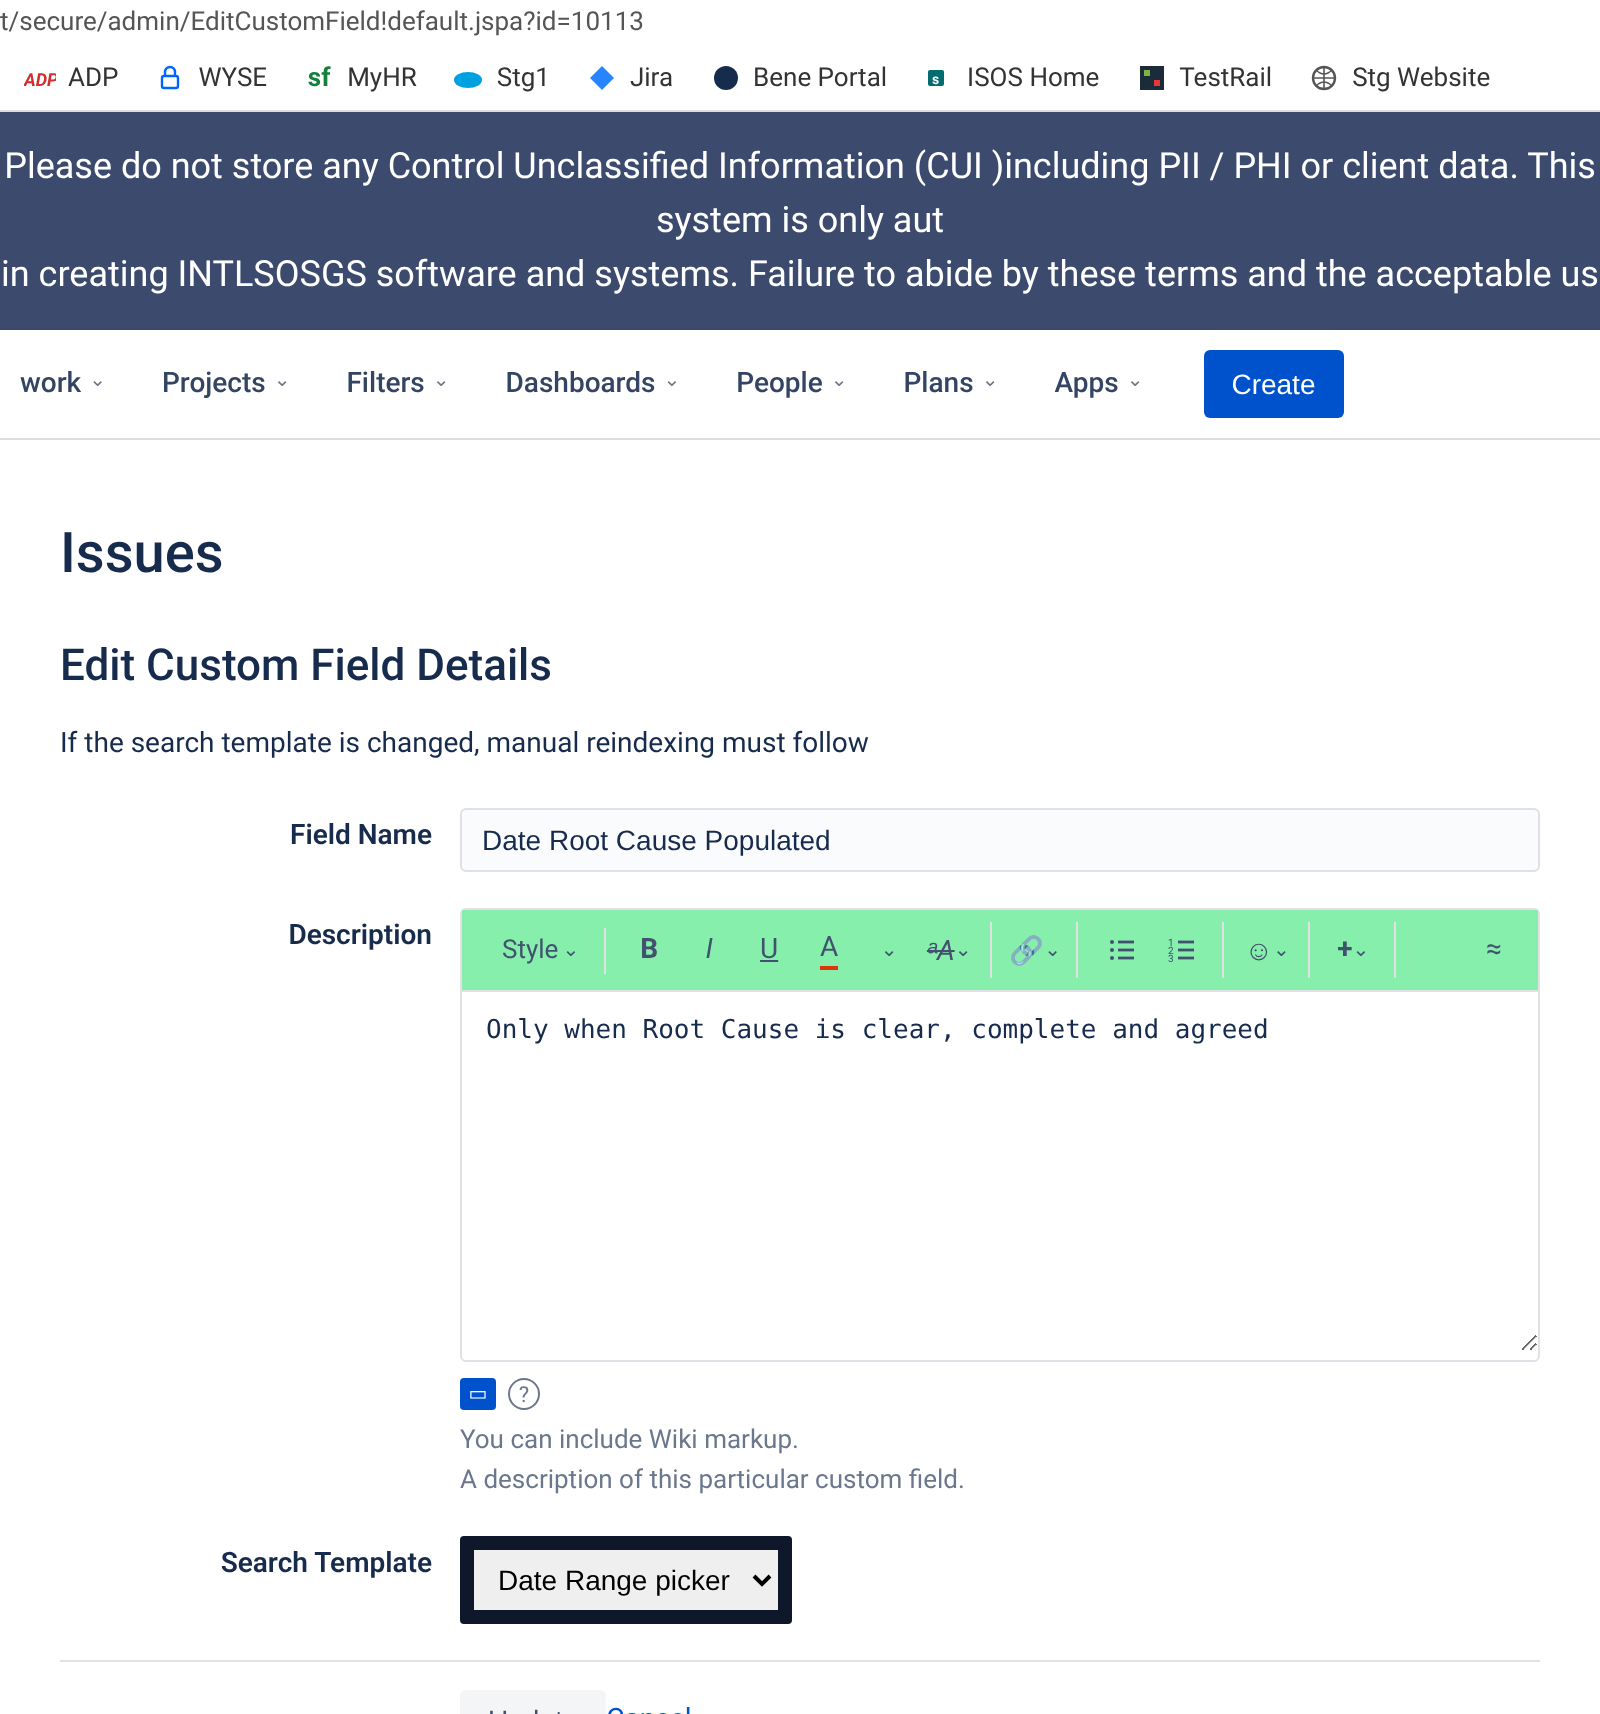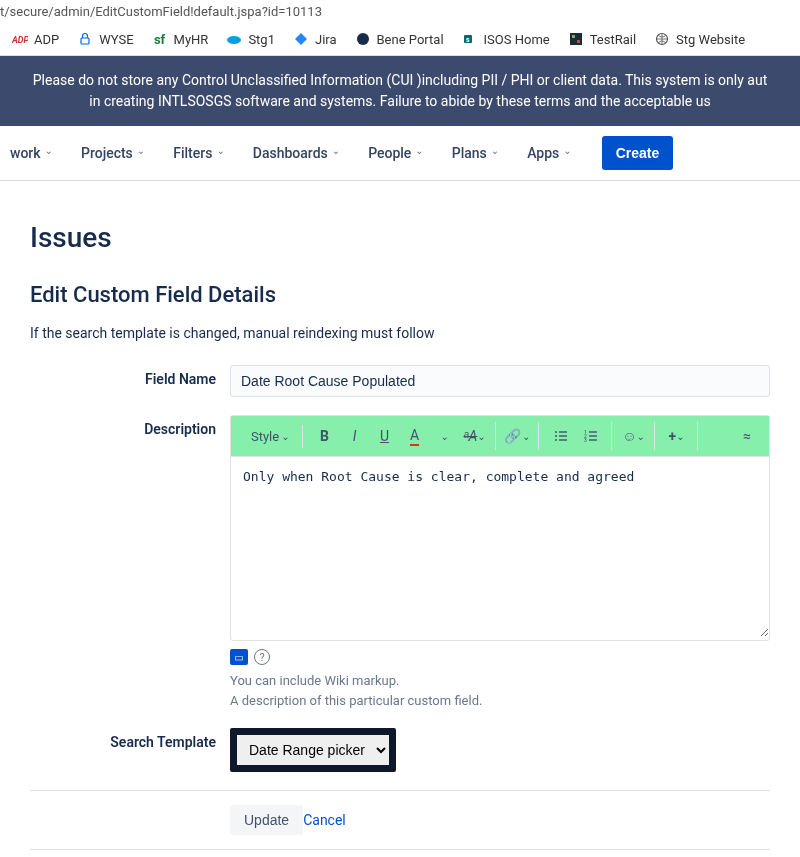--- a/index.html
+++ b/index.html
@@ -4,26 +4,26 @@
   <style>
     * { box-sizing: border-box; margin: 0; padding: 0; }
     body { font-family: -apple-system, BlinkMacSystemFont, "Segoe UI", Roboto, Arial, sans-serif; font-size: 14px; color: #172B4D; background: #fff; width: 800px; }
     
     .url-bar { padding: 4px 0; color: #555; font-size: 13px; }
     
     .bookmarks-bar { display: flex; align-items: center; gap: 18px; padding: 8px 12px; border-bottom: 1px solid #ddd; }
     .bookmark-item { display: flex; align-items: center; gap: 6px; cursor: pointer; color: #333; font-size: 13px; }
     .bookmark-icon { width: 16px; height: 16px; display: flex; align-items: center; justify-content: center; }
     
-    .banner { background: #3C4B6D; color: #fff; padding: 14px 0px; font-size: 14px; line-height: 1.5; text-align: center; }
+    .banner { background: #3C4B6D; color: #fff; padding: 14px 0px; font-size: 18px; line-height: 1.5; text-align: center; }
     
     .top-nav { display: flex; align-items: center; padding: 10px 0; border-bottom: 1px solid #ddd; gap: 8px; }
     .nav-item { display: flex; gap: 4px; padding: 6px 10px; cursor: pointer; color: #344563; font-size: 14px; font-weight: 500; }
     .nav-item .chev { font-size: 10px; color: #6B778C; }
-    .create-btn { background: #0052CC; color: #fff; border: none; border-radius: 3px; padding: 9px 14px; font-size: 14px; font-weight: 700; cursor: pointer; margin-left: 12px; }
+    .create-btn { background: #0052CC; color: #fff; border: none; border-radius: 3px; padding: 9px 14px; font-size: 14px; font-weight: 400; cursor: pointer; margin-left: 12px; }
     
     .content { padding: 40px 30px 20px 30px; }
     .page-title { font-size: 28px; font-weight: 500; color: #172B4D; margin-bottom: 28px; }
     .section-title { font-size: 22px; font-weight: 500; color: #172B4D; margin-bottom: 18px; }
     .warning-text { font-size: 14px; color: #172B4D; margin-bottom: 24px; }
     
     .form-row { display: flex; align-items: flex-start; margin-bottom: 18px; }
     .form-label { width: 200px; text-align: right; padding-right: 14px; font-weight: 600; font-size: 14px; color: #172B4D; padding-top: 6px; }
     .form-ctrl { flex: 1; }
     

